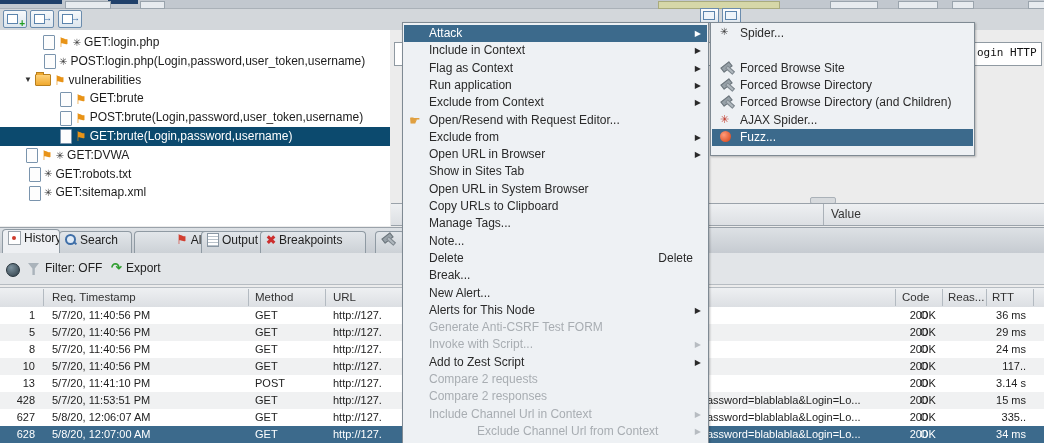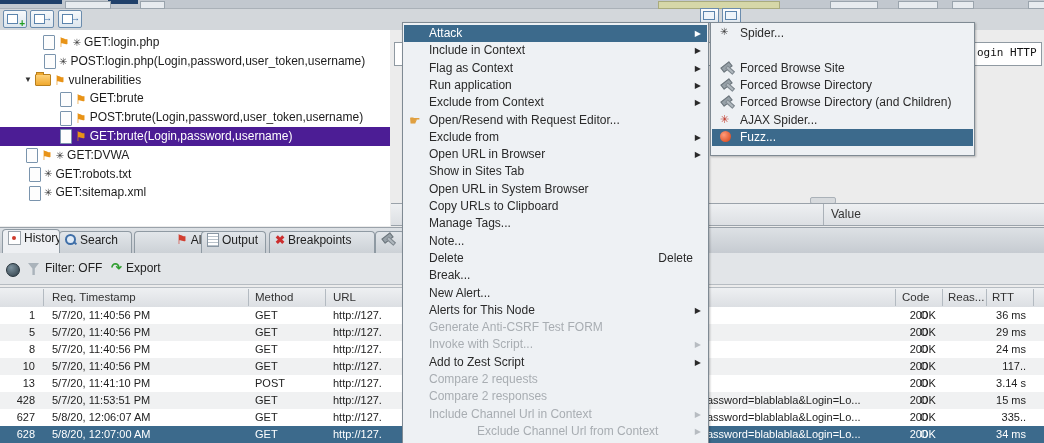--- a/index.html
+++ b/index.html
@@ -19,21 +19,21 @@
     background:linear-gradient(#f7f9fb,#dde6ee);}
   .tb-btn .inner{position:absolute;left:3px;top:3px;width:9px;height:8px;background:#fff;border:1px solid #5b84ad;}
   .tb-btn .plus{position:absolute;right:1px;bottom:-2px;color:#1f9e1f;font-size:10px;font-weight:bold;line-height:10px;}
   .tb-btn .arr{position:absolute;right:1px;top:2px;color:#3a6ea8;font-size:9px;line-height:10px;}
   .mini-btn{position:absolute;top:8px;width:17px;height:13px;border:1px solid #6b8cad;background:linear-gradient(#fdfdfe,#e2e9f0);}
   .mini-btn .inner{position:absolute;left:2px;top:2px;width:10px;height:7px;background:#eef4fa;border:1px solid #5b84ad;}
 
   
   #tree-panel{left:0;top:30px;width:390px;height:196px;background:#ffffff;border-right:6px solid #22c55e;}
   .tree-row{position:absolute;left:0;width:390px;height:19px;line-height:19px;font-size:12px;color:#1c1c1c;white-space:nowrap;}
-  .tree-row.selected{background:#4c1d95;color:#ffffff;}
+  .tree-row.selected{background:#0c4a6e;color:#ffffff;}
   .tree-row .ico{display:inline-block;vertical-align:middle;margin-right:3px;}
   .icon-page{width:10px;height:13px;background:#fdfdfd;border:1px solid #7a94ad;border-radius:1px;}
   .icon-flag{color:#e89317;font-size:13px;line-height:13px;}
   .icon-spider{color:#3c3c3c;font-size:10px;line-height:10px;}
   .icon-spider-red{color:#c0392b;font-size:11px;line-height:11px;}
   .icon-expander{color:#333;font-size:8px;line-height:8px;margin-right:4px;}
   .icon-folder{width:14px;height:10px;background:linear-gradient(#fdd17a,#f0a92e);border:1px solid #b97f1d;border-radius:1px;position:relative;}
   .icon-folder:before{content:"";position:absolute;left:0;top:-3px;width:6px;height:2px;background:#f0a92e;border:1px solid #b97f1d;border-bottom:none;}
   
   #tree-hscroll{left:2px;top:210px;width:372px;height:13px;background:#e8ebee;border:1px solid #b9c2ca;border-radius:7px;}
@@ -175,21 +175,21 @@
   <span id="params-value-label">Value</span>
 </div>
 
 <div class="abs" id="bottom-border"></div>
 <div class="abs" id="tabs-bar">
     <div id="tabs-items">
       <div class="tab selected" style="left: 2px; width: 56px;"><span class="ico icon-history"></span><span class="lbl">History</span></div>
       <div class="tab" style="left: 59px; width: 71px;"><span class="ico icon-search"></span><span class="lbl">Search</span></div>
       <div class="tab" style="left: 134px; width: 64px; padding-left: 36px;"><span class="ico icon-alert-flag">⚑</span><span class="lbl">Alerts</span></div>
       <div class="tab" style="left: 201px; width: 63px;"><span class="ico icon-output"></span><span class="lbl">Output</span></div>
-      <div class="tab" style="left: 269px; width: 104px;"><span class="ico icon-breakpoints">✖</span><span class="lbl">Breakpoints</span></div>
+      <div class="tab" style="left: 260px; width: 104px;"><span class="ico icon-breakpoints">✖</span><span class="lbl">Breakpoints</span></div>
       <div class="tab" style="left: 375px; width: 28px;"><span class="ico icon-hammer"></span></div>
     </div>
   </div>
 <div class="abs" id="filter-bar">
   <span class="abs icon-globe" style="left:6px;top:10px;"></span>
   <span class="abs icon-funnel" style="left:28px;top:10px;"></span>
   <span class="abs" style="left:45px;top:8px;">Filter: OFF</span>
   <span class="abs icon-export" style="left:111px;top:8px;">↷</span>
   <span class="abs" style="left:126px;top:8px;">Export</span>
 </div>

